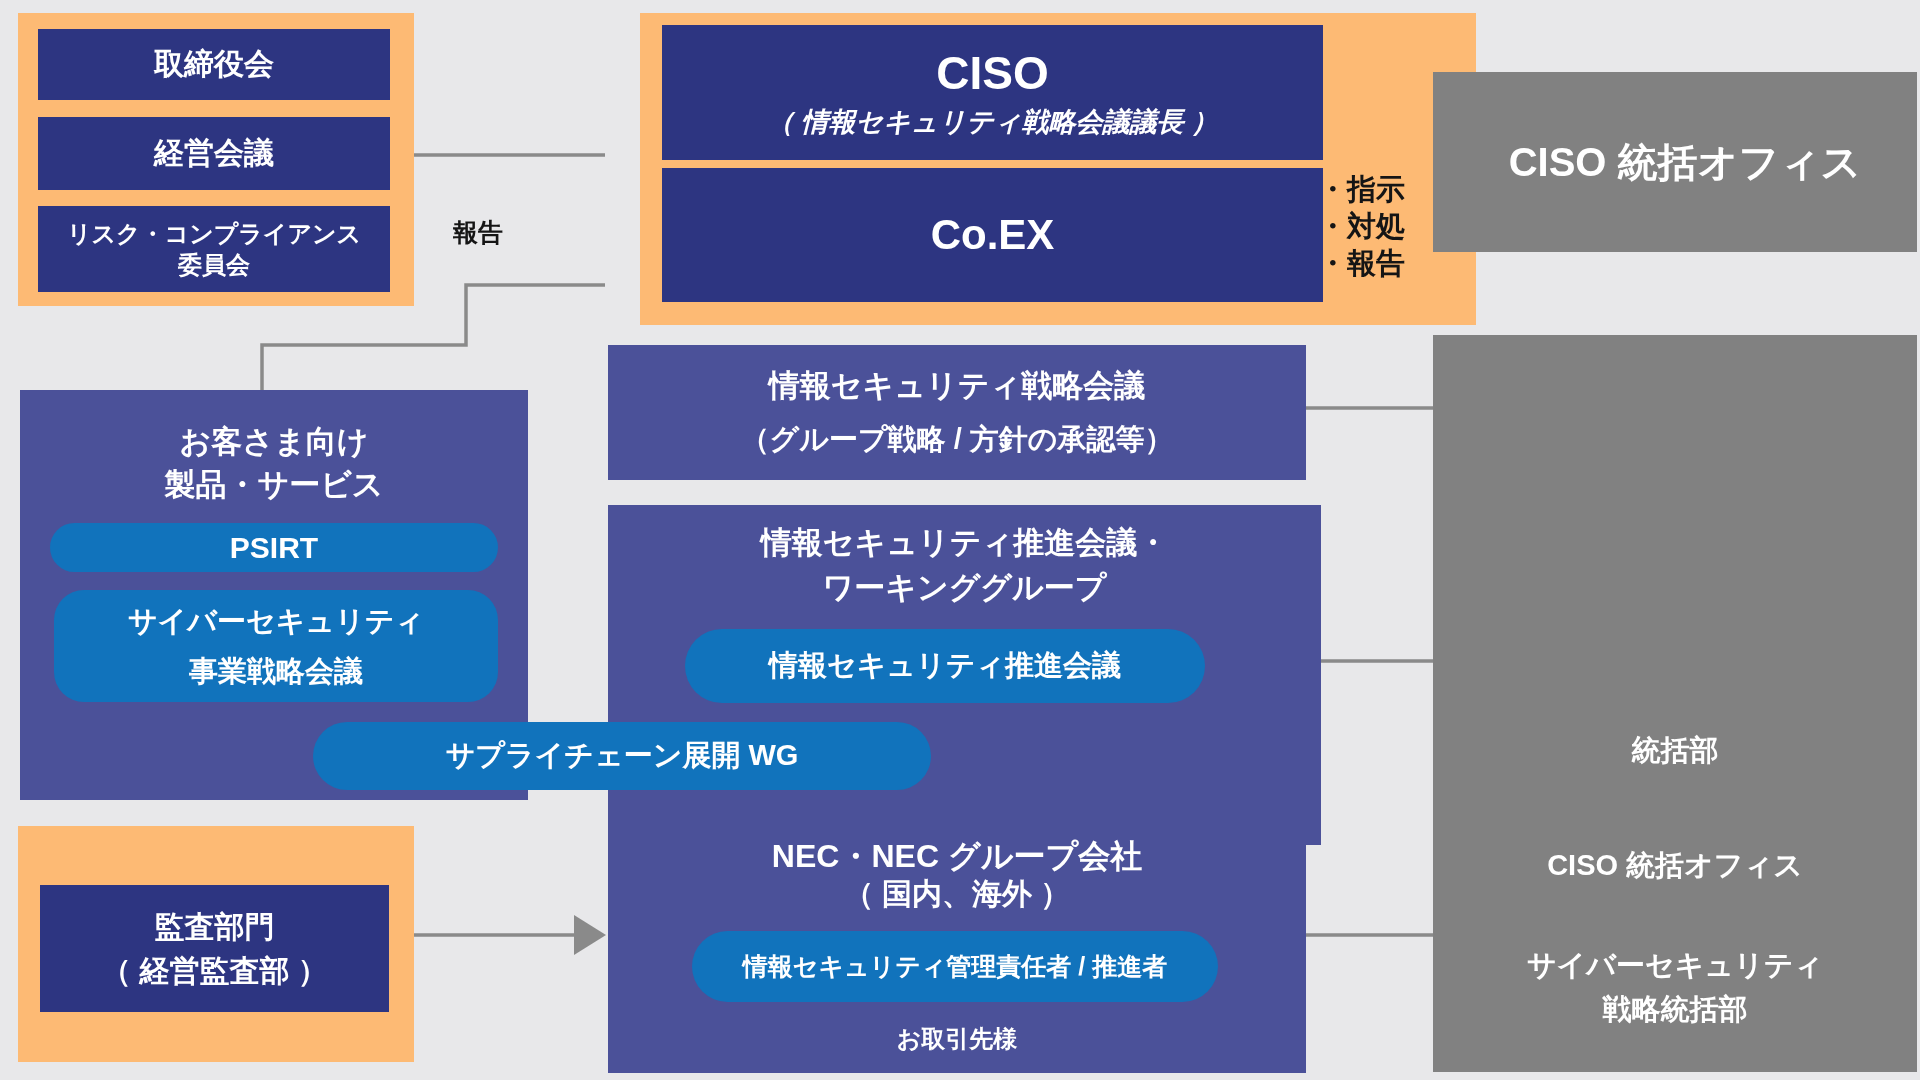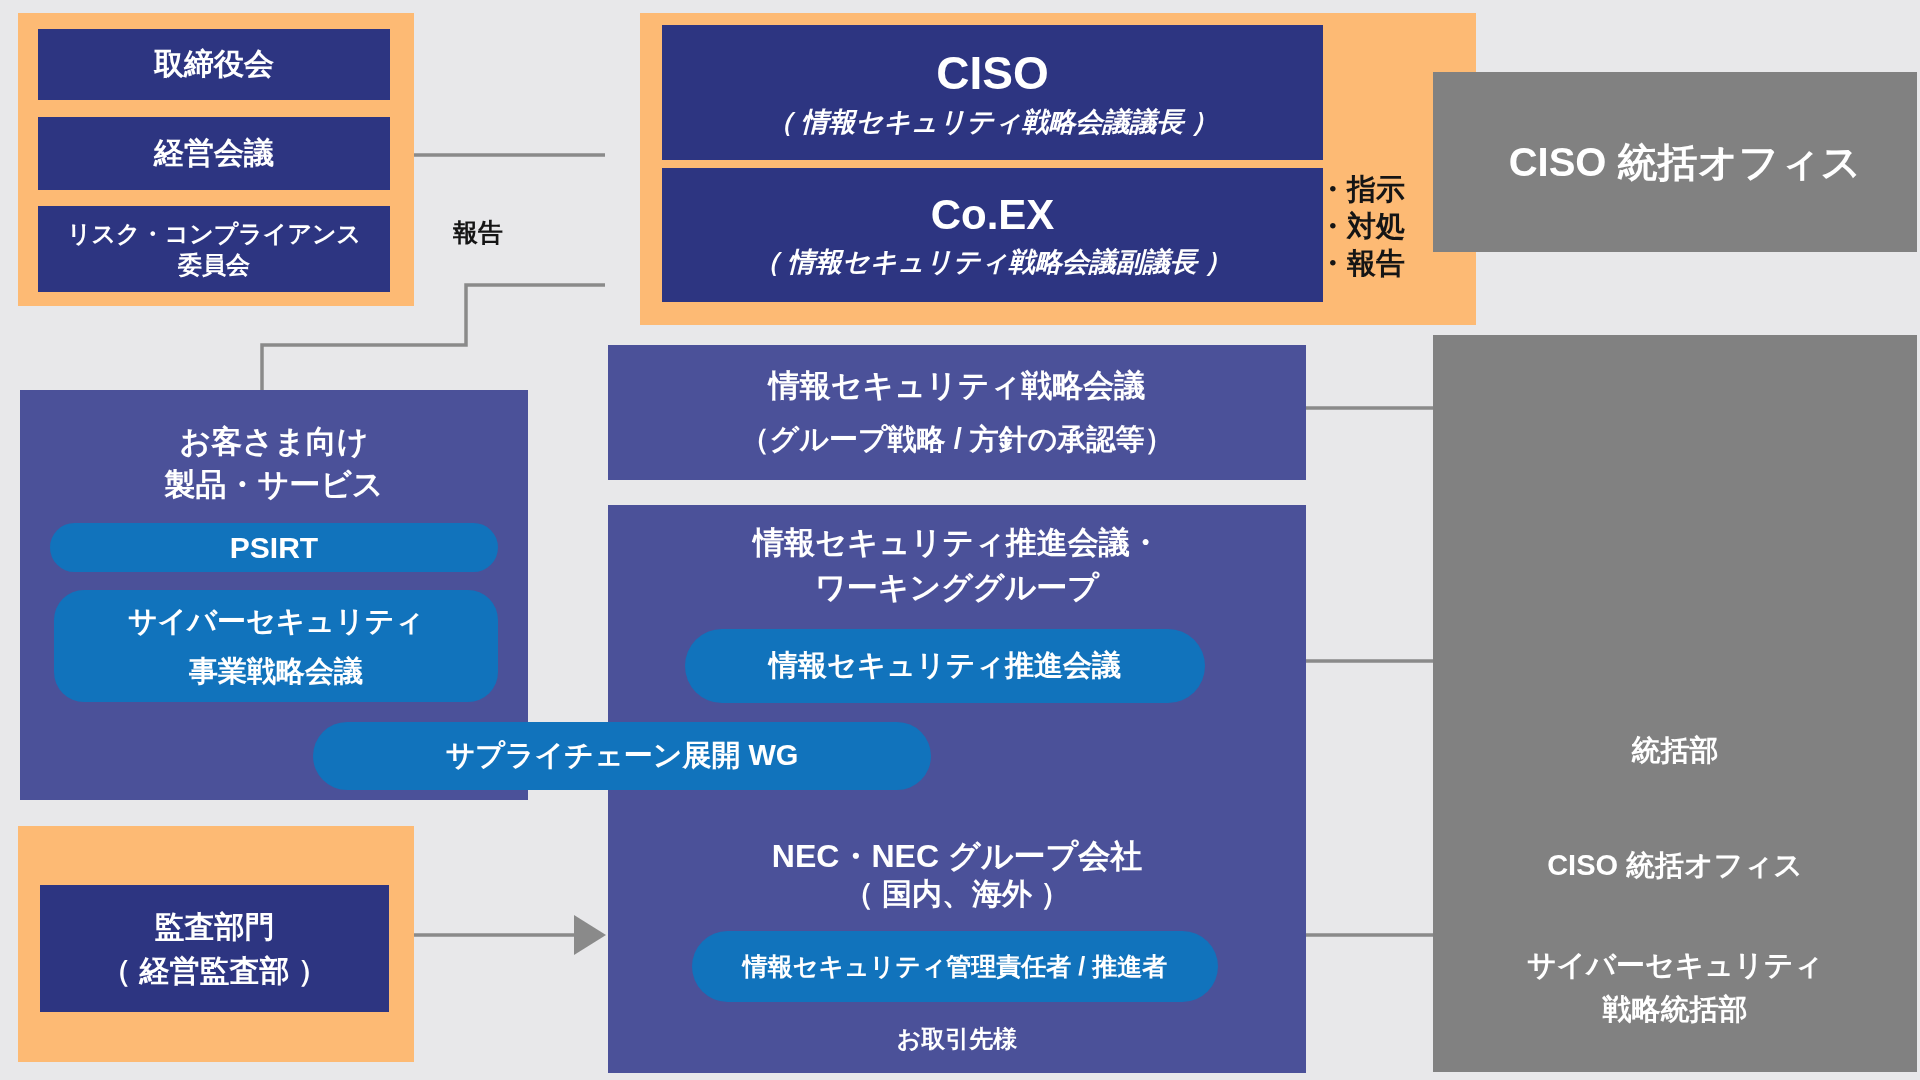--- a/index.html
+++ b/index.html
@@ -39,21 +39,21 @@
   .ciso-office{left:1433px;top:72px;width:464px;height:180px;font-size:40px;}
 
   .dept-panel{left:1433px;top:335px;width:464px;height:737px;}
   .dept{font-size:29px;line-height:44px;white-space:pre-line;z-index:1;}
   .dep0{top:393px;} .dep1{top:508px;} .dep2{top:608px;}
 
   
   .strategy{left:608px;top:345px;width:698px;height:135px;display:flex;flex-direction:column;align-items:center;justify-content:center;gap:13px;text-align:center;}
   .strategy .l1{font-size:31px;} .strategy .l2{font-size:29px;}
 
-  .promotion{left:608px;top:505px;width:698px;height:340px;}
+  .promotion{left:608px;top:505px;width:698px;height:340px;padding-left:15px;}
   .promotion .l1{top:16px;font-size:31px;line-height:44px;}
   .promotion .l2{top:61px;font-size:31px;line-height:44px;}
   .promo-pill{left:77px;top:124px;width:520px;height:74px;border-radius:37px;font-size:29px;}
 
   .wg-pill{left:313px;top:722px;width:618px;height:68px;border-radius:34px;font-size:29px;z-index:3;}
 
   .nec{left:608px;top:817px;width:698px;height:256px;}
   .nec .l1{top:17px;font-size:32px;line-height:44px;}
   .nec .l2{top:55px;font-size:30px;line-height:44px;}
   .nec-pill{left:84px;top:114px;width:526px;height:71px;border-radius:36px;font-size:25px;}
@@ -101,21 +101,20 @@
 
   <div class="black-label report-label">報告</div>
 
   <div class="frame ciso-frame">
     <div class="navy ciso-box">
       <span class="ciso-title">CISO</span>
       <span class="ciso-sub">（ 情報セキュリティ戦略会議議長 ）</span>
     </div>
     <div class="navy coex-box">
       <span class="coex-title">Co.EX</span>
-      <span class="ciso-sub">（ 情報セキュリティ戦略会議副議長 ）</span>
     </div>
   </div>
 
   <div class="black-label directives">
     <div>・指示</div>
     <div>・対処</div>
     <div>・報告</div>
   </div>
 
   <div class="gray-panel ciso-office">CISO 統括オフィス</div>

